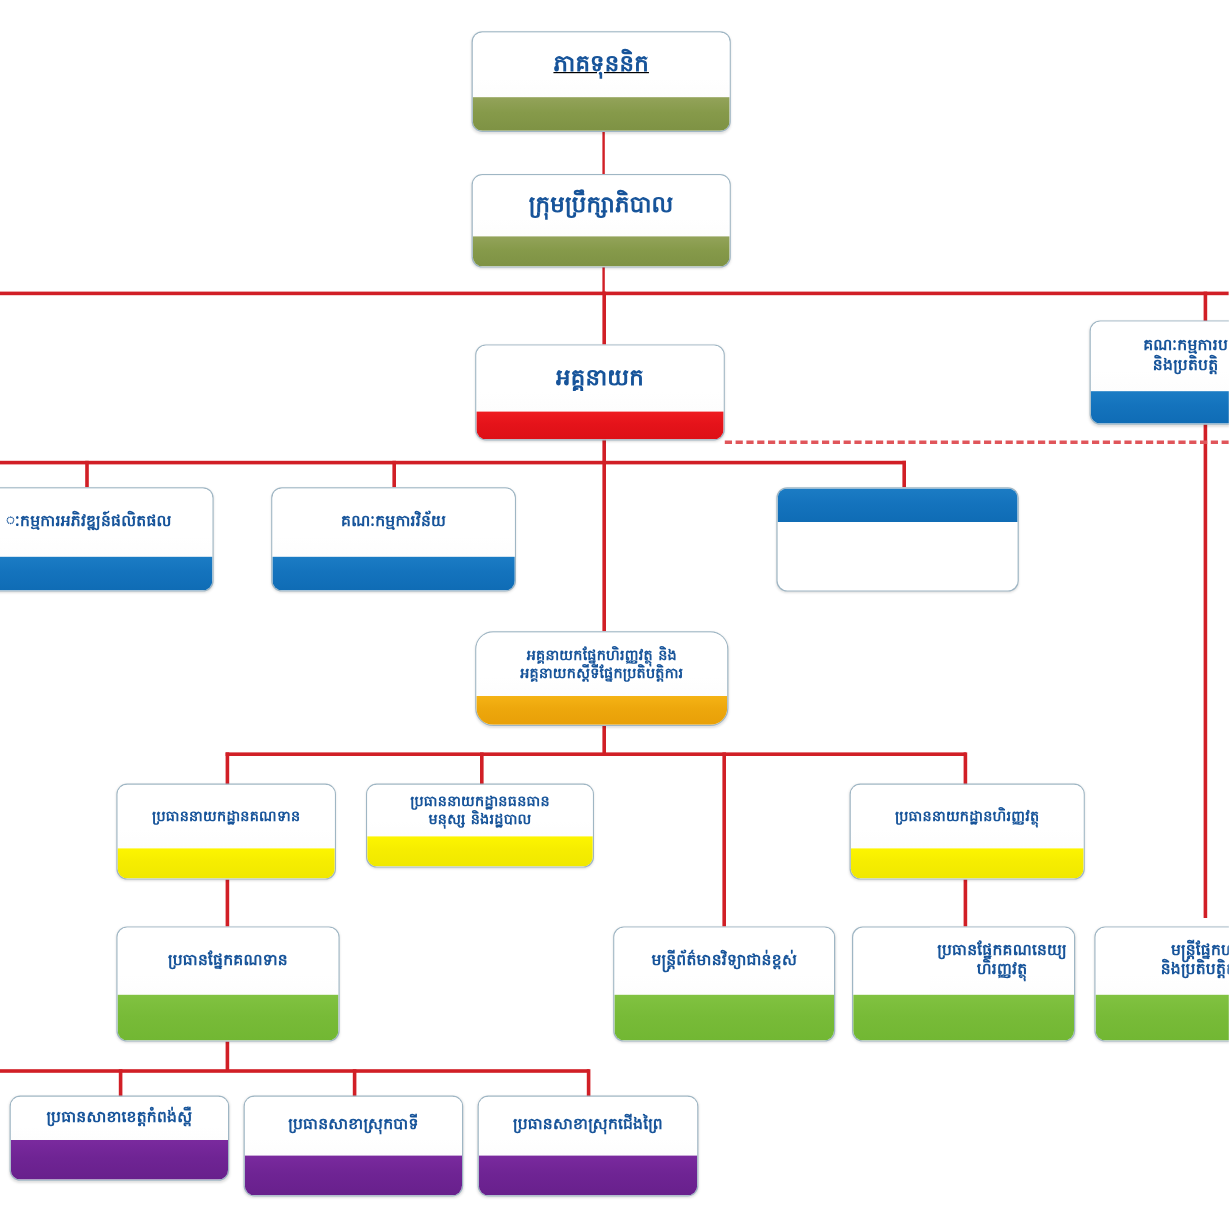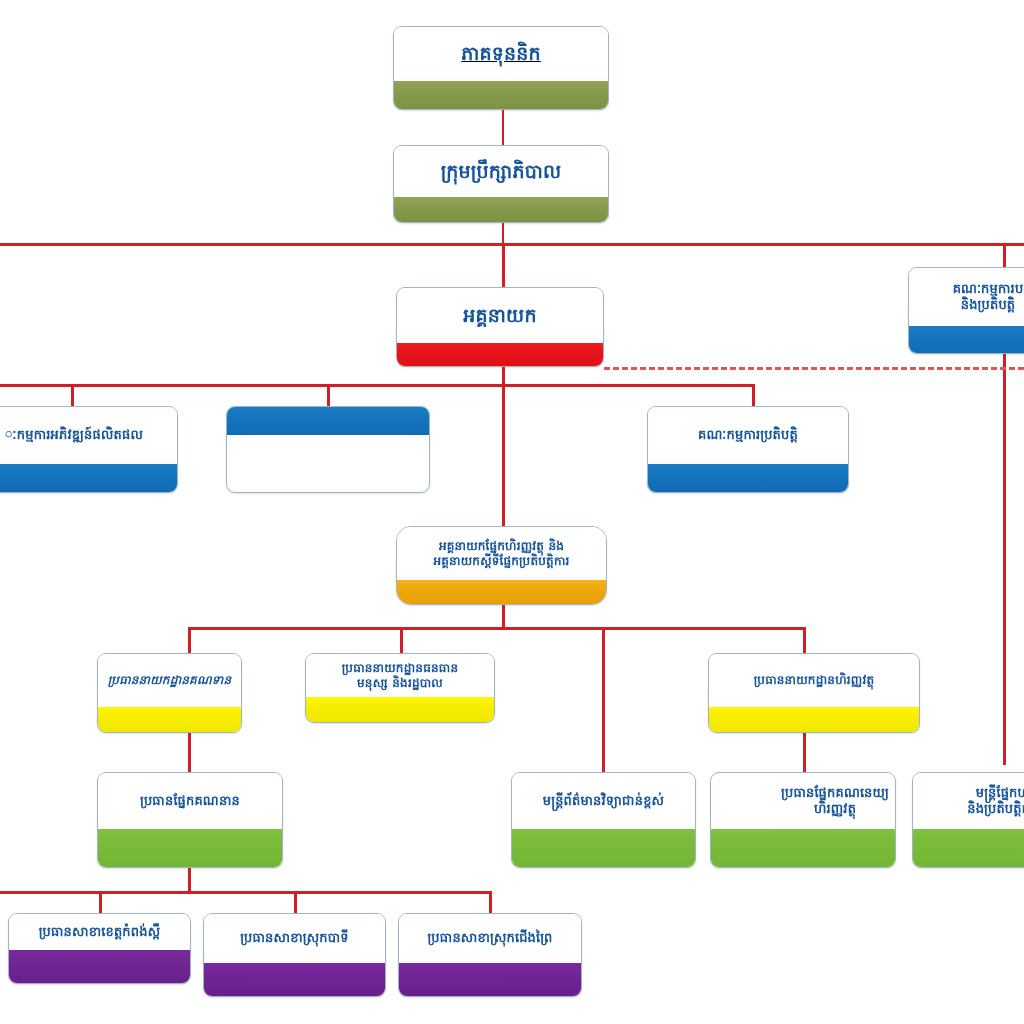--- a/index.html
+++ b/index.html
@@ -127,56 +127,56 @@
     </div>
     <div class="band blue" style="height:27px;"></div>
   </div>
 
   <div class="node" style="left:-30px;top:406px;width:208px;height:87px;">
     <div class="txt f13">ៈកម្មការអភិវឌ្ឍន៍ផលិតផល</div>
     <div class="band blue" style="height:28px;"></div>
   </div>
 
   <div class="node" style="left:226px;top:406px;width:204px;height:87px;">
+    <div class="txt f13">គណៈកម្មការវិន័យ</div>
     <div class="band blue" style="height:28px;"></div>
   </div>
 
   <div class="node" style="left:647px;top:406px;width:202px;height:87px;">
-    <div class="txt f13">គណៈកម្មការប្រតិបត្តិ</div>
     <div class="band blue" style="height:28px;"></div>
   </div>
 
   <div class="node" style="left:396px;top:526px;width:211px;height:79px;border-radius:15px;">
     <div class="txt f12" style="flex-direction:column;">
       <span>អគ្គនាយកផ្នែកហិរញ្ញវត្ថុ និង</span>
       <span>អគ្គនាយកស្តីទីផ្នែកប្រតិបត្តិការ</span>
     </div>
     <div class="band orange" style="height:24px;"></div>
   </div>
 
-  <div class="node" style="left:97px;top:653px;width:145px;height:80px;font-style:italic;">
+  <div class="node" style="left:97px;top:653px;width:183px;height:80px;">
     <div class="txt f12">ប្រធាននាយកដ្ឋានគណទាន</div>
     <div class="band yellow" style="height:25px;"></div>
   </div>
 
   <div class="node" style="left:305px;top:653px;width:190px;height:70px;">
     <div class="txt f12" style="flex-direction:column;">
       <span>ប្រធាននាយកដ្ឋានធនធាន</span>
       <span>មនុស្ស និងរដ្ឋបាល</span>
     </div>
     <div class="band yellow" style="height:25px;"></div>
   </div>
 
-  <div class="node" style="left:708px;top:653px;width:212px;height:80px;">
+  <div class="node" style="left:708px;top:653px;width:196px;height:80px;">
     <div class="txt f12">ប្រធាននាយកដ្ឋានហិរញ្ញវត្ថុ</div>
     <div class="band yellow" style="height:25px;"></div>
   </div>
 
   <div class="node" style="left:97px;top:772px;width:186px;height:96px;">
-    <div class="txt f13">ប្រធានផ្នែកគណនាន</div>
+    <div class="txt f13">ប្រធានផ្នែកគណទាន</div>
     <div class="band green" style="height:38px;"></div>
   </div>
 
   <div class="node" style="left:511px;top:772px;width:185px;height:96px;">
     <div class="txt f13">មន្ត្រីព័ត៌មានវិទ្យាជាន់ខ្ពស់</div>
     <div class="band green" style="height:38px;"></div>
   </div>
 
   <div class="node" style="left:710px;top:772px;width:186px;height:96px;align-items:flex-end;">
     <div class="txt f13" style="flex-direction:column;">

